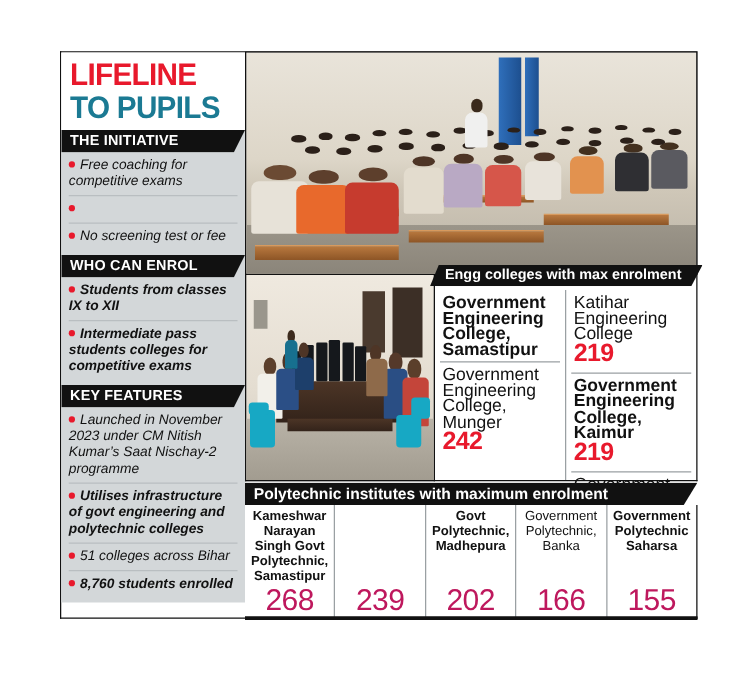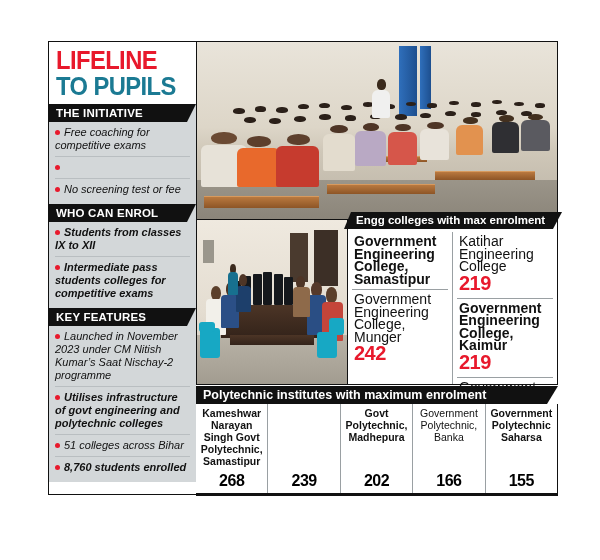--- a/index.html
+++ b/index.html
@@ -191,23 +191,23 @@
     padding:3px 3px 0 3px;
     text-align:center;
     display:flex;
     flex-direction:column;
     justify-content:flex-start;
   }
   .poly-col:last-child { border-right:none; }
   .poly-name { font-size:10.5px; line-height:12px; color:#111; }
   .poly-name.bold { font-weight:bold; }
   .poly-num {
-    font-size:16px;
-    font-weight:bold;
-    color:#000000;
+    font-size:24px;
+    font-weight:normal;
+    color:#be185d;
     line-height:22px;
     letter-spacing:-0.5px;
     margin-top:auto;
     padding-bottom:2px;
   }
   .bottom-rule {
     position:absolute;
     left:148px; top:452px;
     width:362px; height:3px;
     background:#111;

